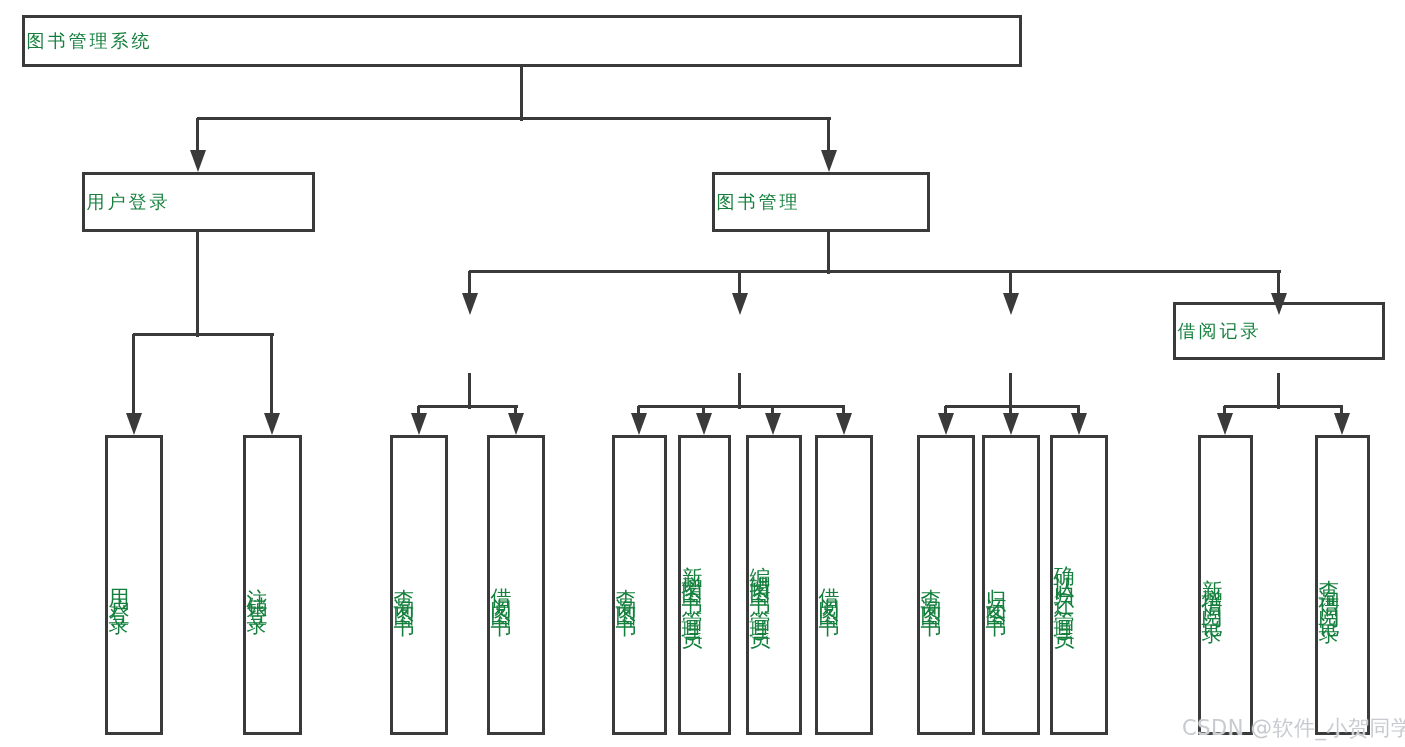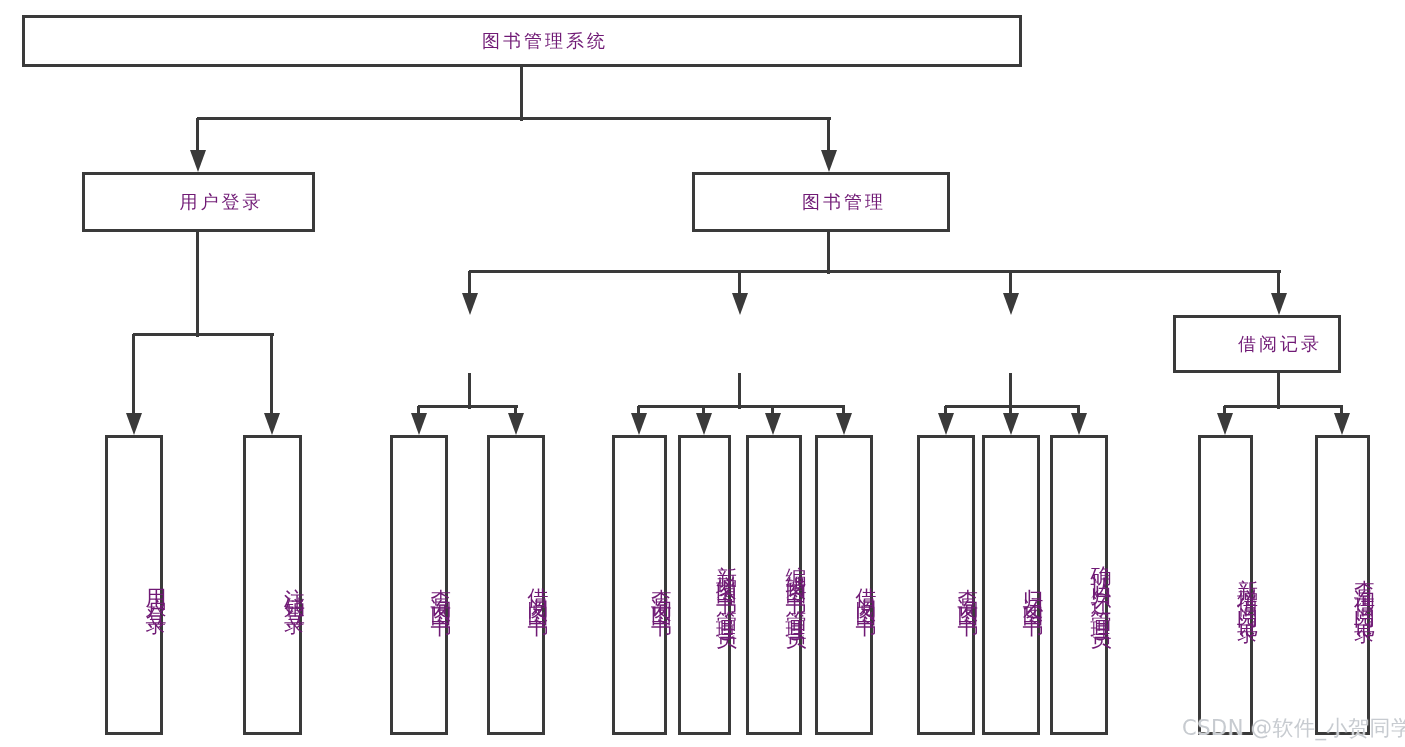--- a/index.html
+++ b/index.html
@@ -1,21 +1,21 @@
 <!DOCTYPE html>
 <html><head>
 <meta charset="utf-8">
 <style>
   * { margin:0; padding:0; box-sizing:border-box; }
   html,body { background:#ffffff; }
   body { font-family:"DejaVu Sans","Liberation Sans",sans-serif; }
   .canvas { position:relative; width:1405px; height:747px; background:#ffffff; overflow:hidden; }
 
   .node { position:absolute; background:#ffffff; border:3px solid #3a3a3a;
-          display:flex; align-items:center; justify-content:center; color:#701a75;padding-left:43px; }
+          display:flex; align-items:center; color:#15803d; }
   .node.h { font-size:18px; letter-spacing:3px; font-weight:400; }
   .node.h span { transform:translateX(1.5px); white-space:nowrap; }
   .node.v span { writing-mode:vertical-rl; text-orientation:mixed; font-size:21px;
                  line-height:1; letter-spacing:9px; transform:translateY(4.5px); }
 
   .line { position:absolute; background:#3a3a3a; }
   .line.v { width:3px; }
   .line.h { height:3px; }
   .arrow { position:absolute; width:0; height:0;
            border-left:8px solid transparent; border-right:8px solid transparent;
@@ -30,25 +30,25 @@
 
 <div class="canvas">
 
   <div class="node h" style="left:22px;top:15px;width:1000px;height:52px">
     <span>图书管理系统</span>
   </div>
 
   <div class="node h" style="left:82px;top:172px;width:233px;height:60px">
     <span>用户登录</span>
   </div>
-  <div class="node h" style="left:692px;top:172px;width:258px;height:60px">
+  <div class="node h" style="left:712px;top:172px;width:218px;height:60px">
     <span>图书管理</span>
   </div>
 
-  <div class="node h" style="left:1173px;top:315px;width:168px;height:58px">
+  <div class="node h" style="left:1173px;top:302px;width:212px;height:58px">
     <span>借阅记录</span>
   </div>
 
   <div class="node v" style="left:105px;top:435px;width:58px;height:300px">
     <span>用户登录</span>
   </div>
   <div class="node v" style="left:243px;top:435px;width:59px;height:300px">
     <span>注销登录</span>
   </div>
 

